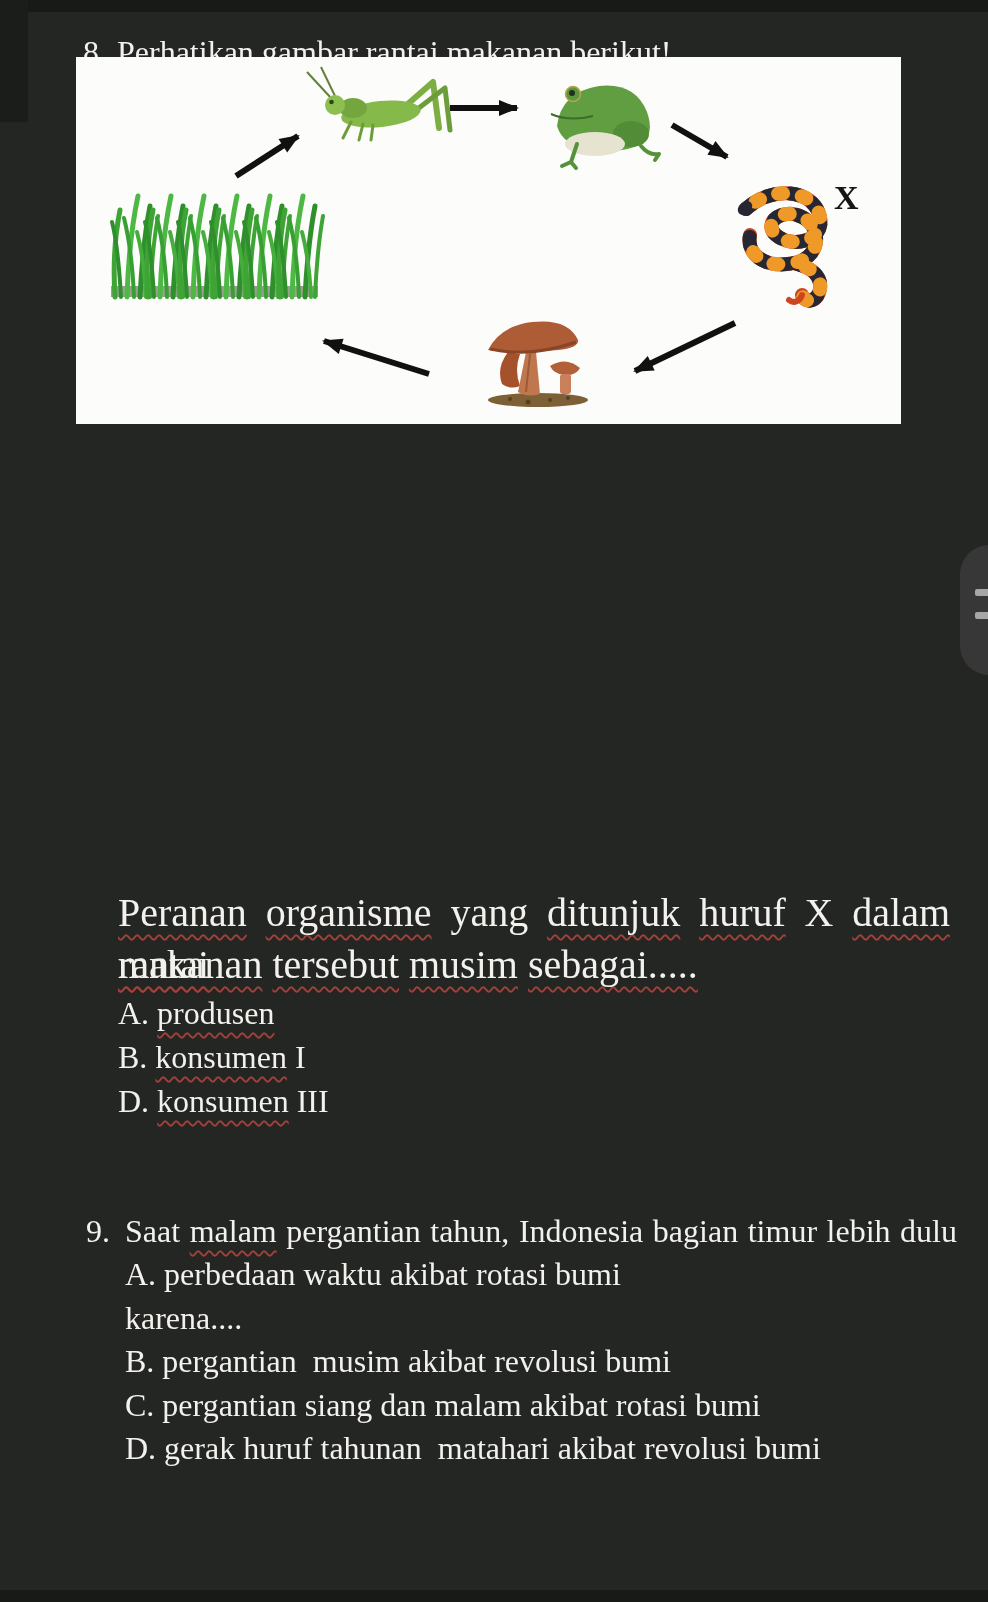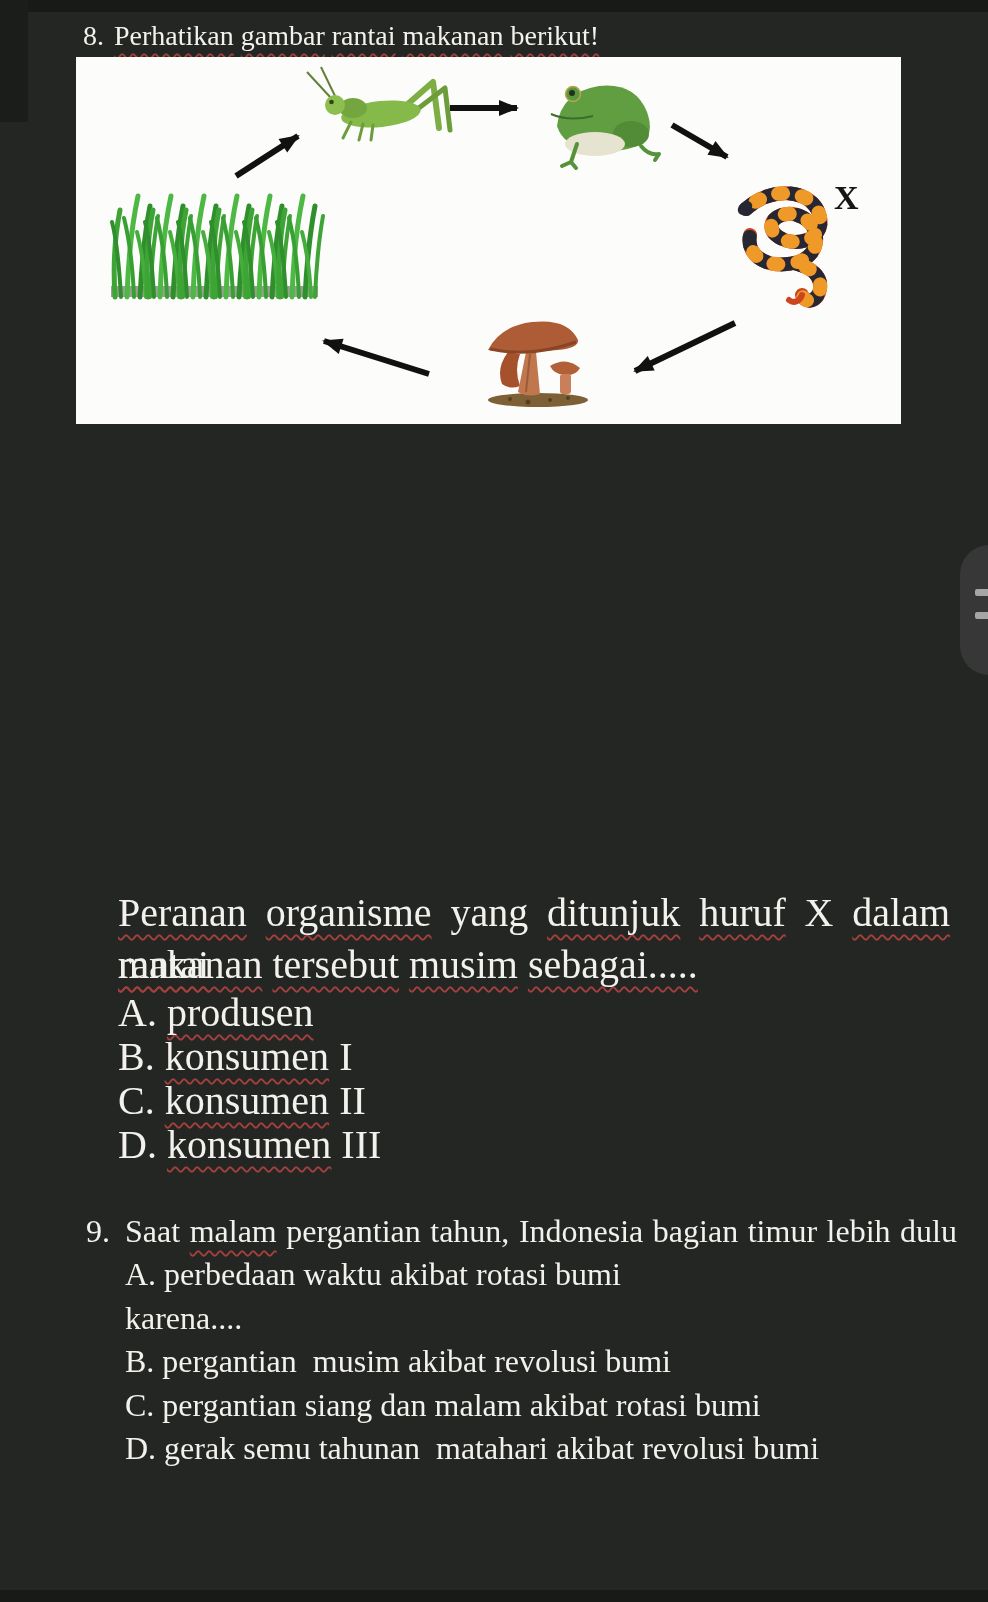--- a/index.html
+++ b/index.html
@@ -8,42 +8,42 @@
     background:#232622;
     font-family:"Liberation Serif","DejaVu Serif",serif;
     color:#f2f1ed;
   }
   .edge{position:absolute;}
   .edge-top{left:0;top:0;width:988px;height:12px;background:#181a17;}
   .edge-bottom{left:0;top:1590px;width:988px;height:12px;background:#181a17;}
   .edge-left{left:0;top:0;width:28px;height:122px;background:#1b1d1a;}
 
   .q8-title{
-    position:absolute;left:83px;top:16px;font-size:28px;line-height:40px;white-space:nowrap;
+    position:absolute;left:83px;top:32px;font-size:32px;line-height:40px;white-space:nowrap;
   }
   .q8-title .num{margin-right:10px;}
 
   .figure{
     position:absolute;left:76px;top:57px;width:825px;height:367px;
     background:#fcfcfa;
   }
   .figure svg{display:block;width:825px;height:367px;}
 
   .sq{
     text-decoration-line:underline;
     text-decoration-style:wavy;
     text-decoration-color:#a2403b;
     text-decoration-thickness:2px;
     text-underline-offset:8px;
     text-decoration-skip-ink:none;
   }
 
   .q8-body{position:absolute;left:118px;top:887px;width:832px;font-size:40px;}
   .q8-body .row{height:52px;line-height:52px;}
-  .q8-options{position:absolute;left:118px;top:991px;font-size:40px;}
+  .q8-options{position:absolute;left:118px;top:991px;font-size:32px;}
   .q8-options .opt{height:44px;line-height:44px;white-space:nowrap;}
 
   .q9{position:absolute;left:86px;top:1210px;width:871px;font-size:32px;}
   .q9 .row{height:43.4px;line-height:43.4px;padding-left:39px;width:832px;box-sizing:content-box;}
   .q9 .row{width:832px;}
   .q9 .num{position:absolute;left:0;top:0;height:43.4px;line-height:43.4px;}
   .q9 .opt{white-space:nowrap;}
 
   .jline{text-align:justify;text-align-last:justify;}
   .lline{text-align:left;}
@@ -164,25 +164,24 @@
 </div>
 
 <div class="q8-body">
   <div class="row jline"><span class="sq">Peranan</span><span> </span><span class="sq">organisme</span><span> yang </span><span class="sq">ditunjuk</span><span> </span><span class="sq">huruf</span><span> X </span><span class="sq">dalam</span><span> </span><span class="sq">rantai</span></div>
   <div class="row lline"><span class="sq">makanan</span><span> </span><span class="sq">tersebut</span><span> </span><span class="sq">musim</span><span> </span><span class="sq">sebagai.....</span></div>
 </div>
 
 <div class="q8-options">
   <div class="opt"><span>A.</span> <span><span class="sq">produsen</span></span></div>
   <div class="opt"><span>B.</span> <span><span class="sq">konsumen</span><span> I</span></span></div>
-  <div class="opt"><span>C.</span> <span><span class="sq">konsumen</span><span> II</span></span></div>
   <div class="opt"><span>D.</span> <span><span class="sq">konsumen</span><span> III</span></span></div>
 </div>
 
 <div class="q9">
   <span class="num">9.</span>
   <div class="row jline"><span>Saat </span><span class="sq">malam</span><span> pergantian tahun, Indonesia bagian timur lebih dulu</span></div>
   <div class="row opt"><span>A.</span> <span class="pre">perbedaan waktu akibat rotasi bumi</span></div>
   <div class="row lline"><span>karena....</span></div>
   <div class="row opt"><span>B.</span> <span class="pre">pergantian  musim akibat revolusi bumi</span></div>
   <div class="row opt"><span>C.</span> <span class="pre">pergantian siang dan malam akibat rotasi bumi</span></div>
-  <div class="row opt"><span>D.</span> <span class="pre">gerak semu tahunan  matahari akibat revolusi bumi</span></div>
+  <div class="row opt"><span>D.</span> <span class="pre">gerak huruf tahunan  matahari akibat revolusi bumi</span></div>
 </div>
 
 </body></html>

